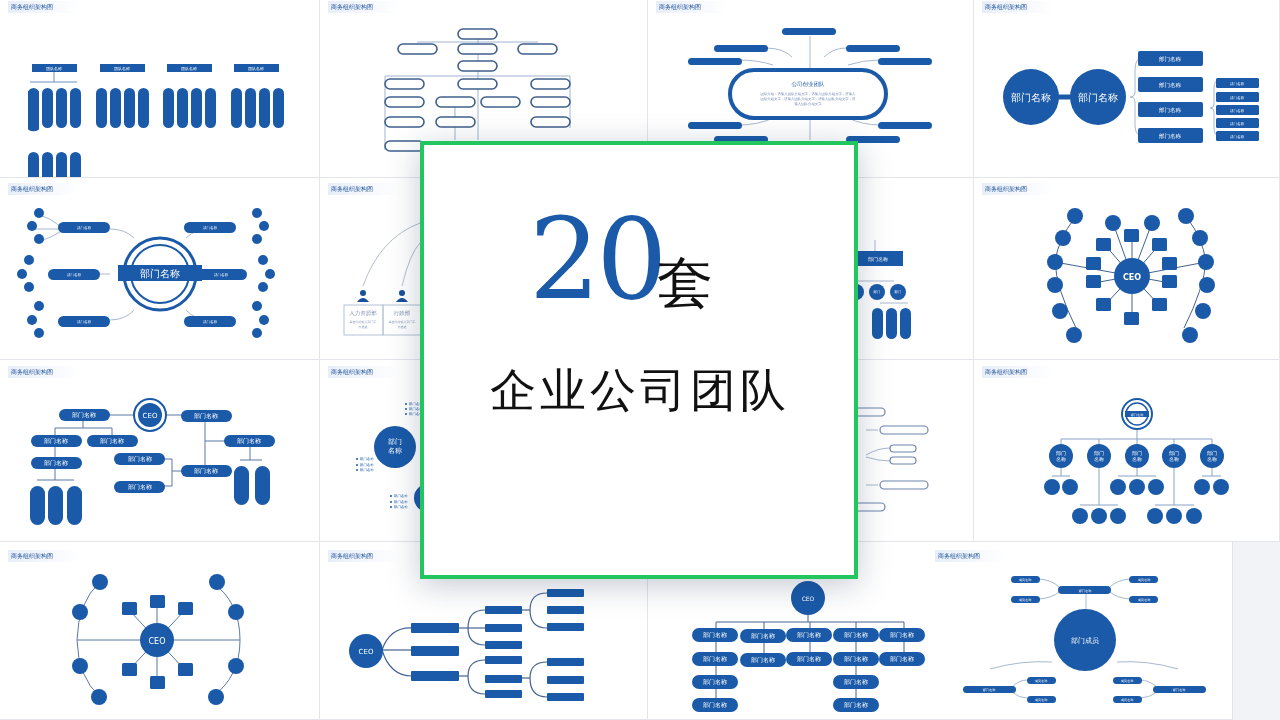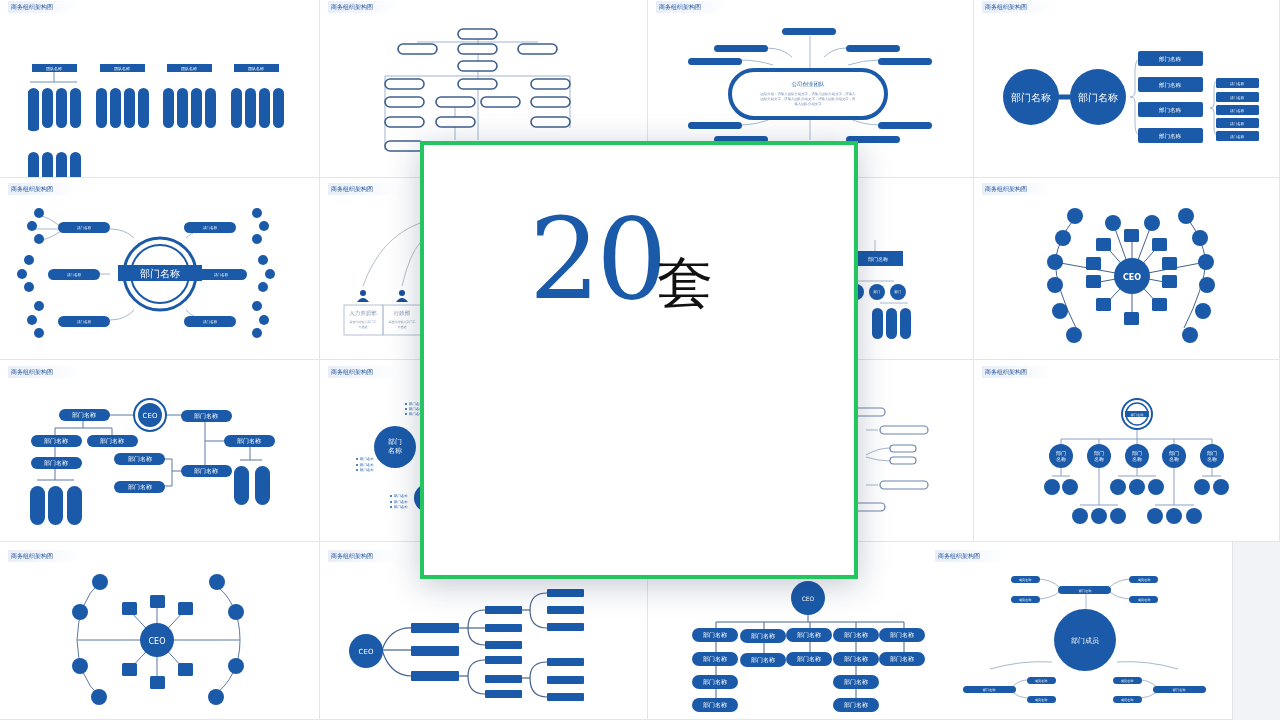--- a/index.html
+++ b/index.html
@@ -658,13 +658,14 @@
           <text x="200" y="140">成员名称</text>
           <text x="200" y="159">成员名称</text>
       </g>
     </svg>
   </div>
 </div>
 
 <div class="card">
   <div class="card-count">20</div>
   <div class="card-unit">套</div>
+  <div class="card-line l1">企业公司团队</div>
 </div>
 
 </body></html>

